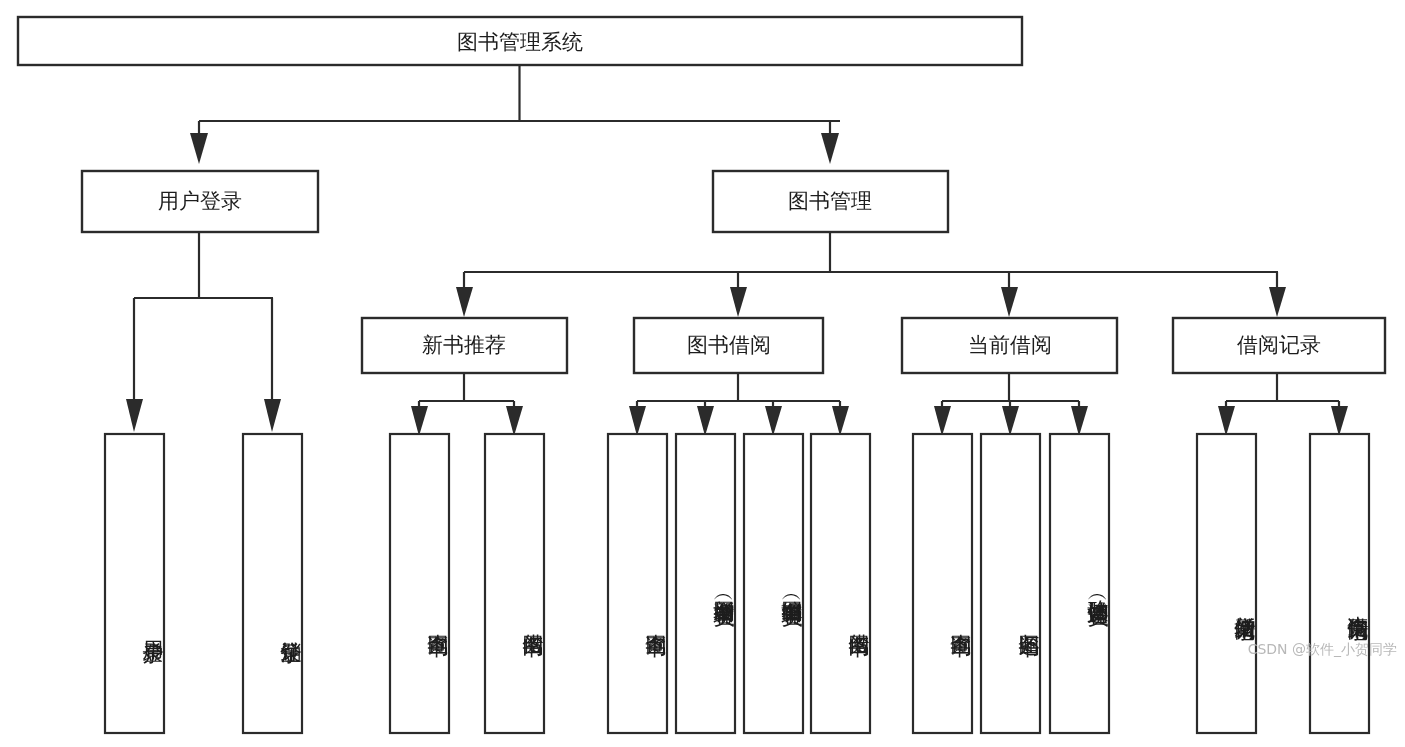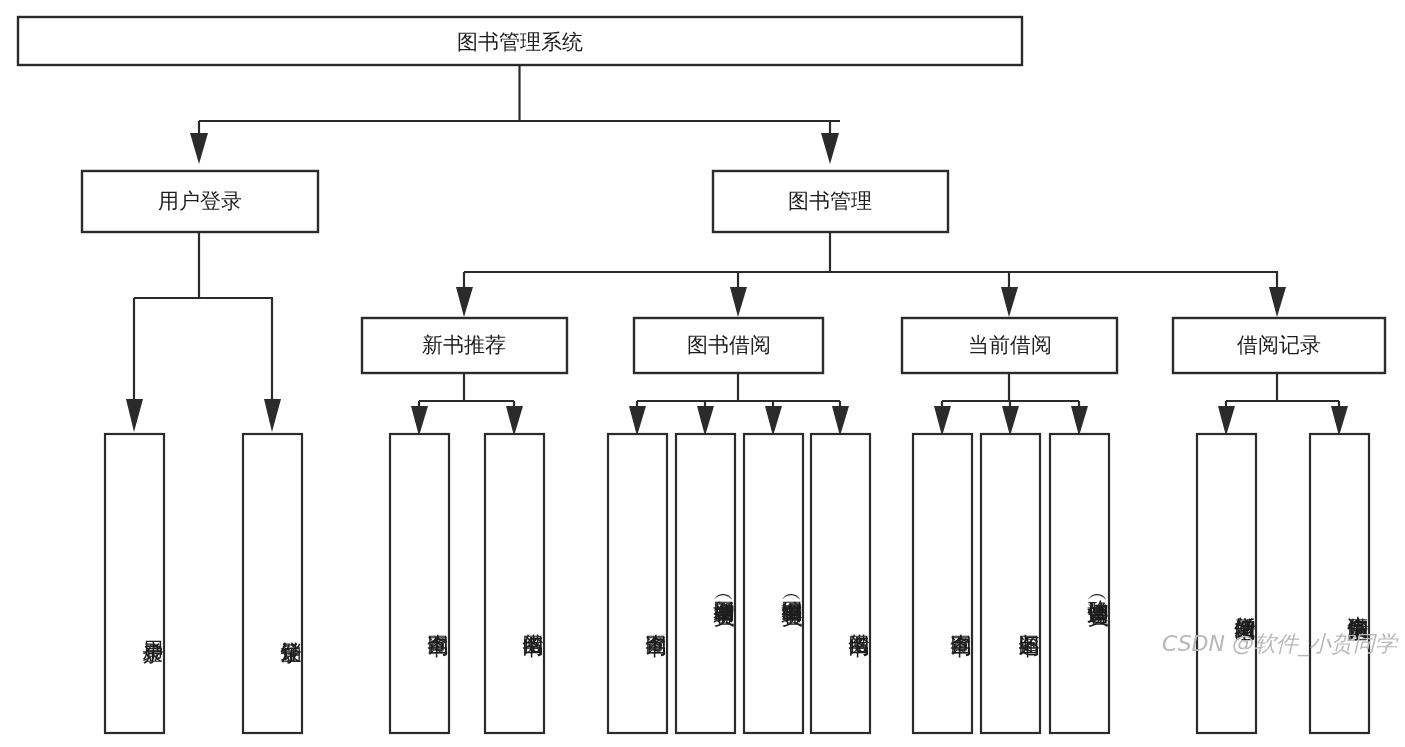--- a/index.html
+++ b/index.html
@@ -63,26 +63,25 @@
     color: #1d1d1d;
     letter-spacing: 1px;
     white-space: nowrap;
     pointer-events: none;
     font-family: "DejaVu Sans", "Liberation Sans", sans-serif;
   }
   .watermark {
     position: absolute;
     right: 8px;
     bottom: 4px;
-    font-size: 22px;
+    font-size: 14px;
     color: #b8b8b8;
     font-family: "DejaVu Sans", "Liberation Sans", sans-serif;
     white-space: nowrap;
     pointer-events: none;
-    font-style: italic;
   }
 </style>
 </head>
 <body>
 
 <div id="diagram-root">
 
   <svg id="tree-svg" viewBox="0 0 1405 747" xmlns="http://www.w3.org/2000/svg">
     <defs>
       <marker id="arrow" markerWidth="14" markerHeight="14" refX="1" refY="5" orient="auto" markerUnits="userSpaceOnUse">

